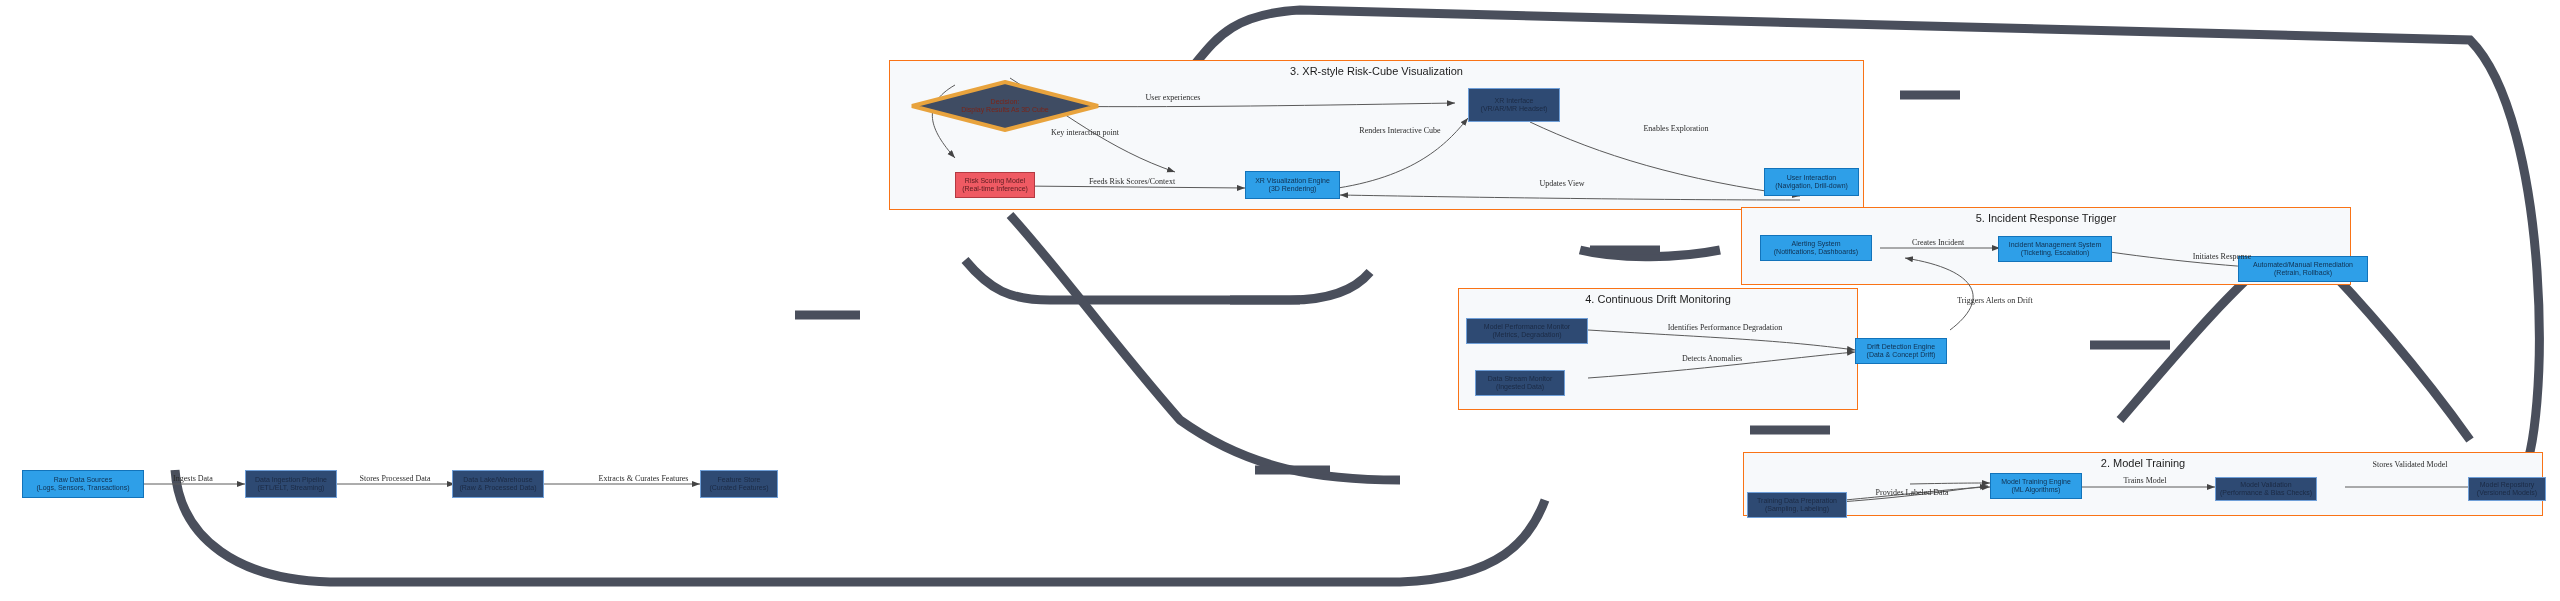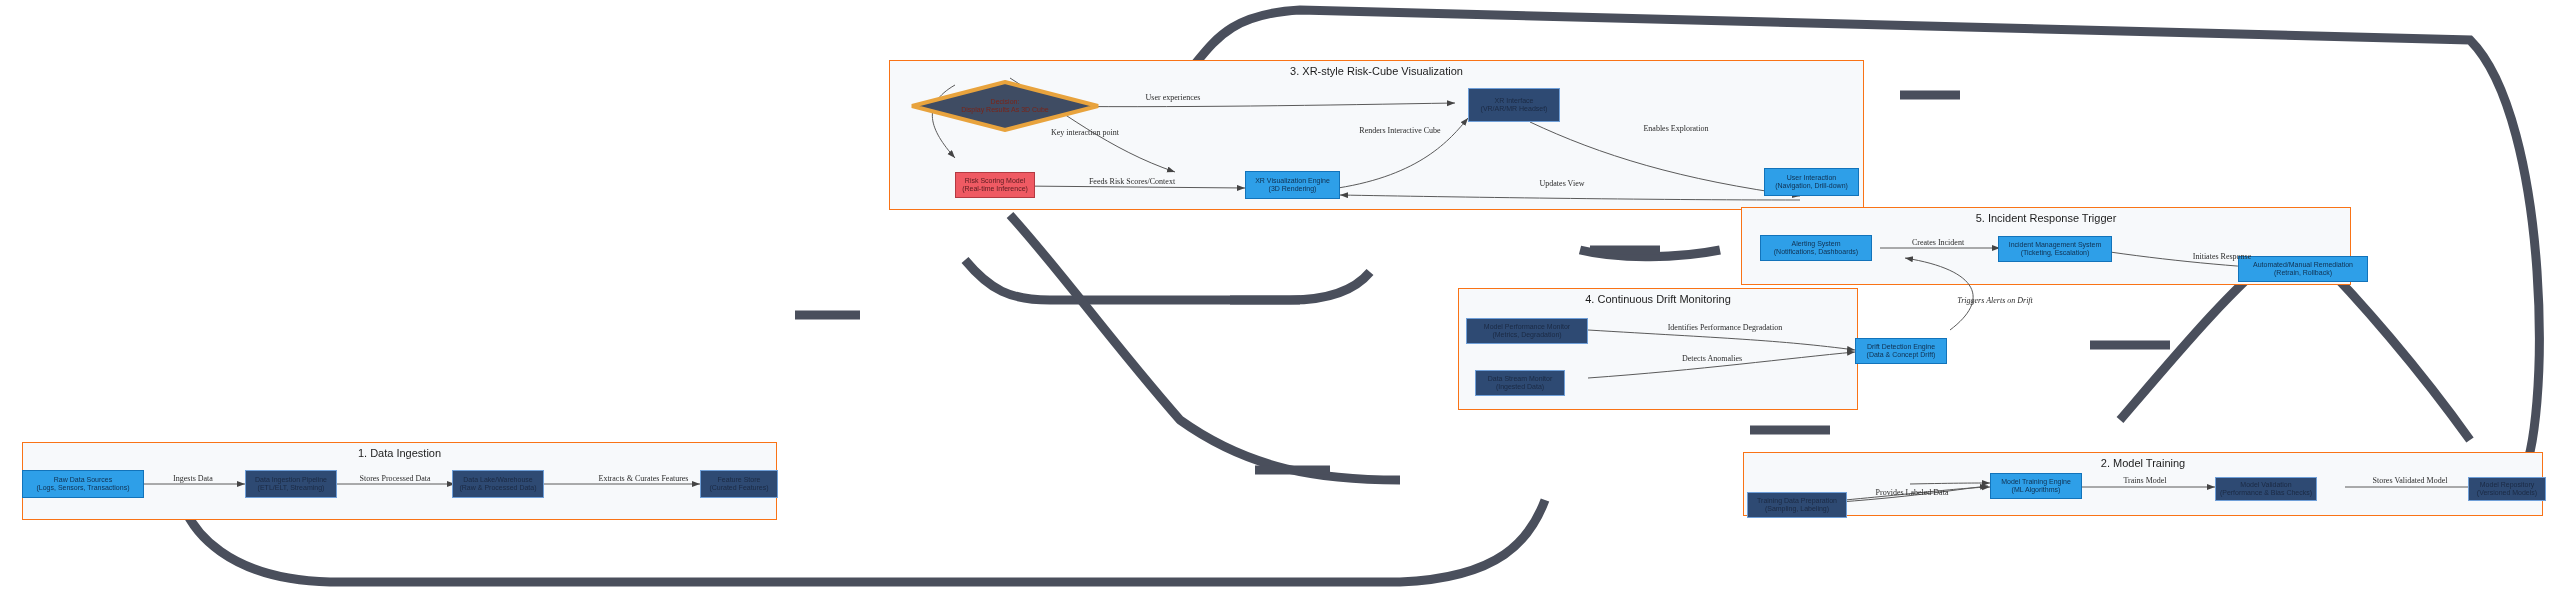--- a/index.html
+++ b/index.html
@@ -57,23 +57,20 @@
       <path d="M1590,345 L1680,345"></path>
       <path d="M1750,430 L1830,430"></path>
       <path d="M1900,95 L1960,95"></path>
       <path d="M1255,470 L1330,470"></path>
       <path d="M1590,250 L1660,250"></path>
       <path d="M2090,345 L2170,345"></path>
       <path d="M1230,300 L1300,300"></path>
     </g>
   </svg>
 
-  <div class="cluster" style="left:22px;top:442px;width:755px;height:78px;">
-    <div class="cluster-title">1. Data Ingestion</div>
-  </div>
 
   <div class="cluster" style="left:1743px;top:452px;width:800px;height:64px;">
     <div class="cluster-title">2. Model Training</div>
   </div>
 
   <div class="cluster" style="left:889px;top:60px;width:975px;height:150px;">
     <div class="cluster-title">3. XR-style Risk-Cube Visualization</div>
   </div>
 
   <div class="cluster" style="left:1458px;top:288px;width:400px;height:122px;">
@@ -214,26 +211,26 @@
   <div class="node n-lightblue" style="left:2238px;top:256px;width:130px;height:26px;font-size:7px;">
     <span class="lbl"><span>Automated/Manual Remediation</span><br>
       <span>(Retrain, Rollback)</span></span>
   </div>
 
   <div class="elabel" style="left:193px;top:478px;">Ingests Data</div>
   <div class="elabel" style="left:395px;top:478px;text-align:right;">Stores Processed Data</div>
   <div class="elabel" style="left:620px;top:478px;padding-left:47px;">Extracts &amp; Curates Features</div>
   <div class="elabel" style="left:1912px;top:492px;">Provides Labeled Data</div>
   <div class="elabel" style="left:2145px;top:480px;">Trains Model</div>
-  <div class="elabel" style="left:2410px;top:480px;">Stores Validated Model</div>
+  <div class="elabel" style="left:2410px;top:464px;">Stores Validated Model</div>
   <div class="elabel" style="left:1132px;top:181px;">Feeds Risk Scores/Context</div>
   <div class="elabel" style="left:1400px;top:130px;">Renders Interactive Cube</div>
   <div class="elabel" style="left:1132px;top:97px;margin-left:41px;">User experiences</div>
   <div class="elabel" style="left:1676px;top:128px;">Enables Exploration</div>
   <div class="elabel" style="left:1562px;top:183px;">Updates View</div>
   <div class="elabel" style="left:1085px;top:132px;">Key interaction point</div>
   <div class="elabel" style="left:1725px;top:327px;">Identifies Performance Degradation</div>
   <div class="elabel" style="left:1712px;top:358px;">Detects Anomalies</div>
-  <div class="elabel" style="left:1995px;top:300px;font-style:italic;">Triggers Alerts on Drift</div>
+  <div class="elabel" style="left:1995px;top:300px;">Triggers Alerts on Drift</div>
   <div class="elabel" style="left:1938px;top:242px;">Creates Incident</div>
   <div class="elabel" style="left:2222px;top:256px;">Initiates Response</div>
 
 </div>
 
 </body></html>

